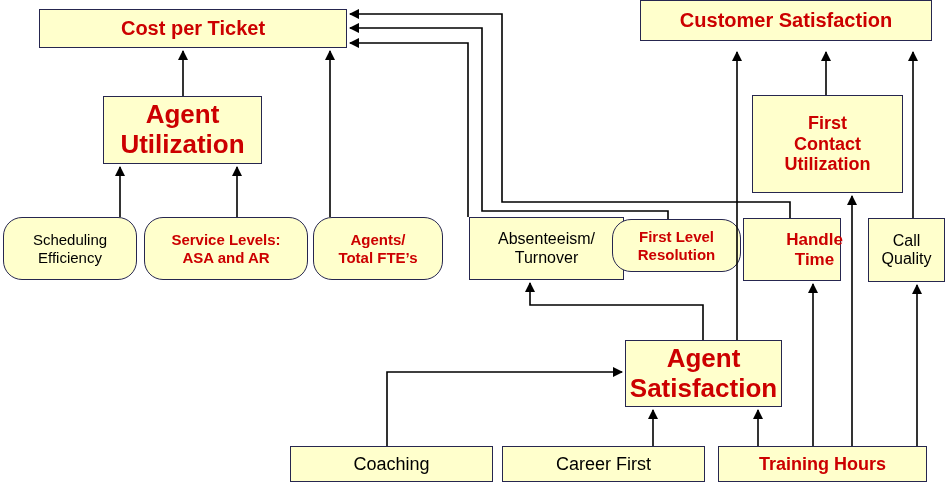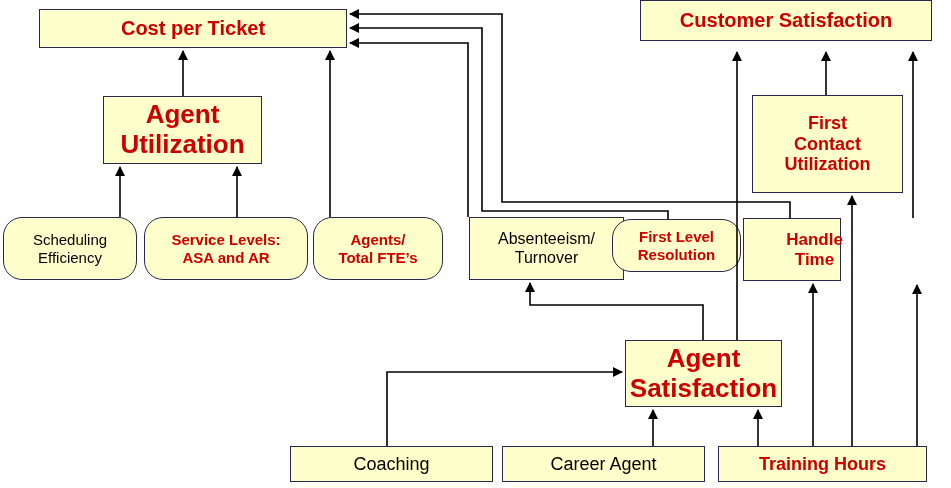--- a/index.html
+++ b/index.html
@@ -109,27 +109,31 @@
 Turnover</span>
   </div>
   <div class="node metric fs15 n-flr">
     <span>First Level
 Resolution</span>
   </div>
   <div class="node metric fs17 n-ht">
     <span>Handle
 Time</span>
   </div>
+  <div class="node plain fs16 n-cq">
+    <span>Call
+Quality</span>
+  </div>
   <div class="node metric fs19 n-as">
     <span>Agent
 Satisfaction</span>
   </div>
   <div class="node plain fs18 n-co">
     <span>Coaching</span>
   </div>
   <div class="node plain fs18 n-cp">
-    <span>Career Agent</span>
+    <span>Career First</span>
   </div>
   <div class="node metric fs18 n-th">
     <span>Training Hours</span>
   </div>
 
 </div>
 
 </body></html>

